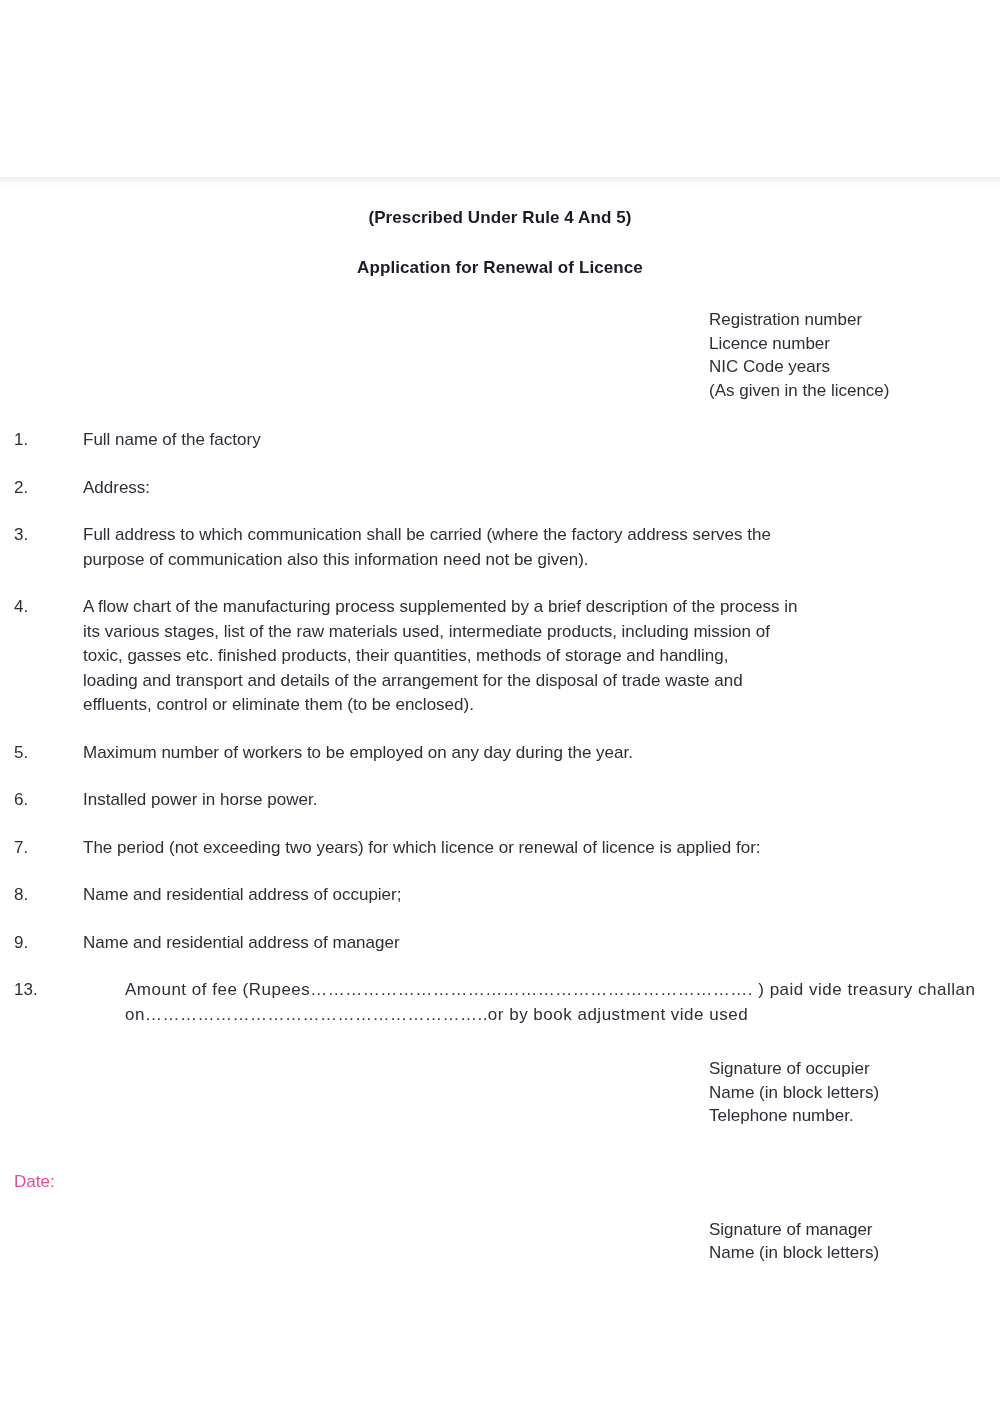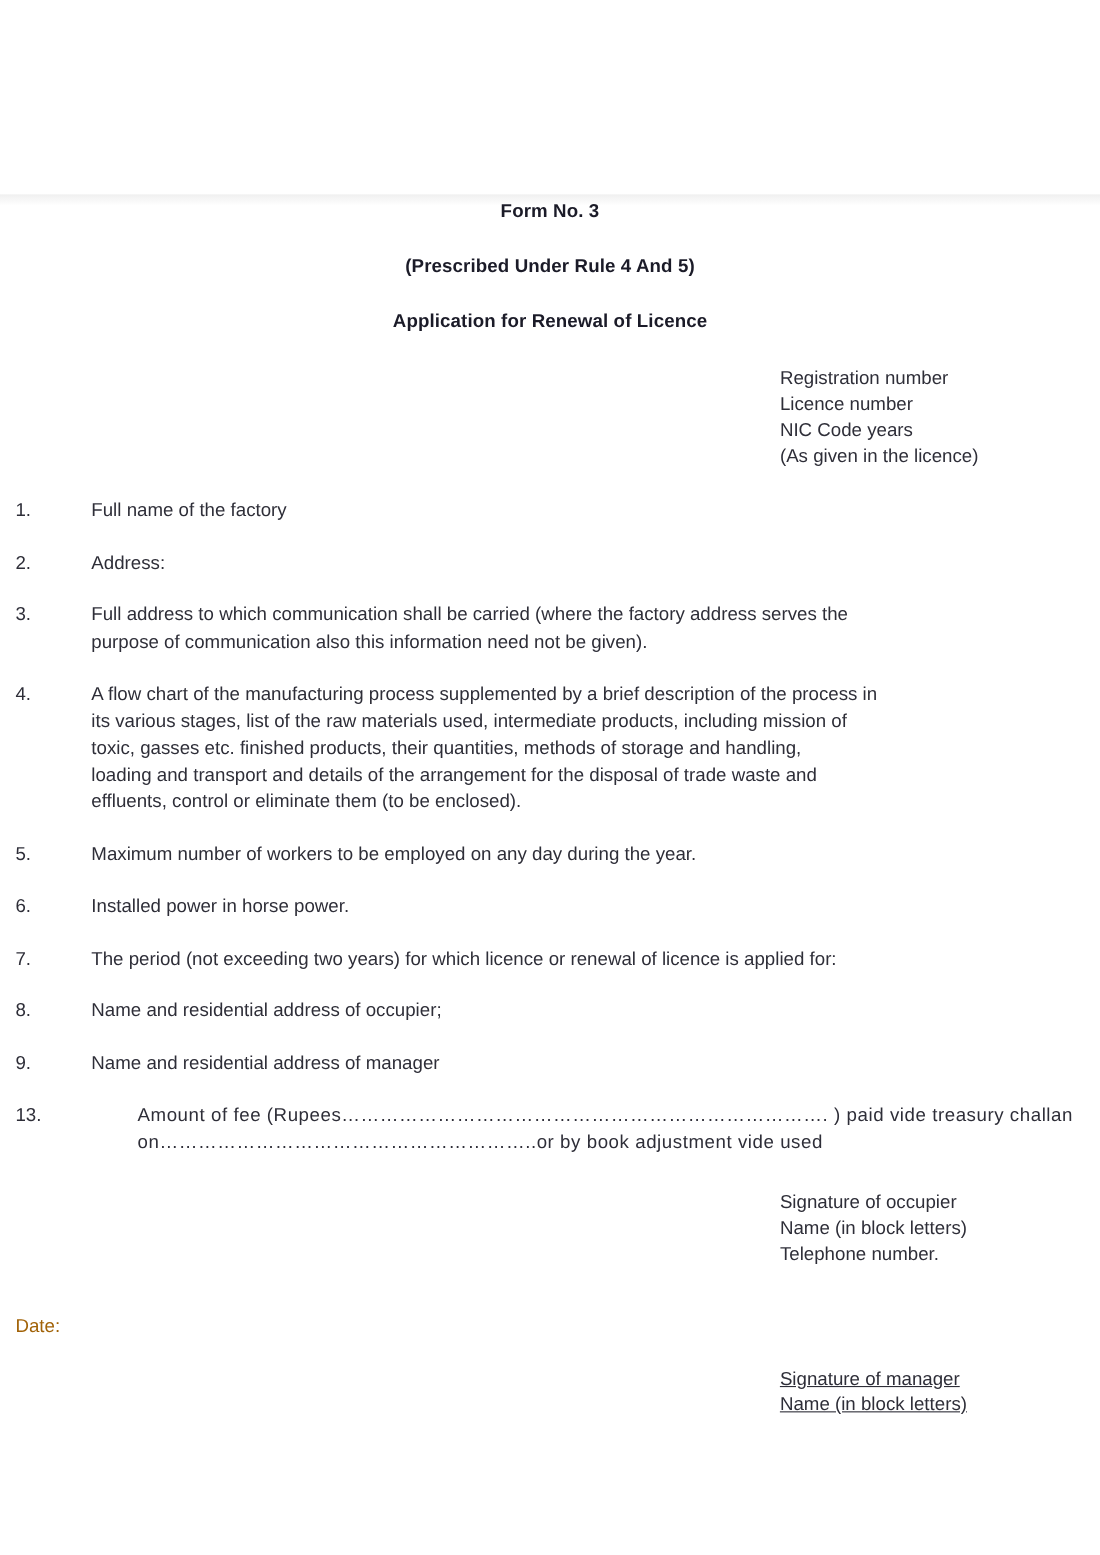--- a/index.html
+++ b/index.html
@@ -103,43 +103,41 @@
     font-size: 17px;
     line-height: 23.5px;
     color: #2e2e38;
   }
   .sig-block div { white-space: nowrap; }
 
   .date-line {
     margin-top: 44px;
     margin-left: 14px;
     font-size: 17px;
-    color: #a16207;
+    color: #ec4899;
   }
 
   .sig-block2 {
     margin-top: 26px;
     margin-left: 709px;
     font-size: 17px;
     line-height: 23.5px;
     color: #2e2e38;
-    text-decoration: underline;
   }
   .sig-block2 div { white-space: nowrap; }
 </style>
 </head>
 <body>
 
 <div class="page">
 
   <div class="top-band"></div>
 
   <div class="doc">
 
-    <div class="heading h1">Form No. 3</div>
     <div class="heading h2">(Prescribed Under Rule 4 And 5)</div>
     <div class="heading h3">Application for Renewal of Licence</div>
 
     <div class="reg-block">
       <div>Registration number</div>
       <div>Licence number</div>
       <div>NIC Code years</div>
       <div>(As given in the licence)</div>
     </div>
 

